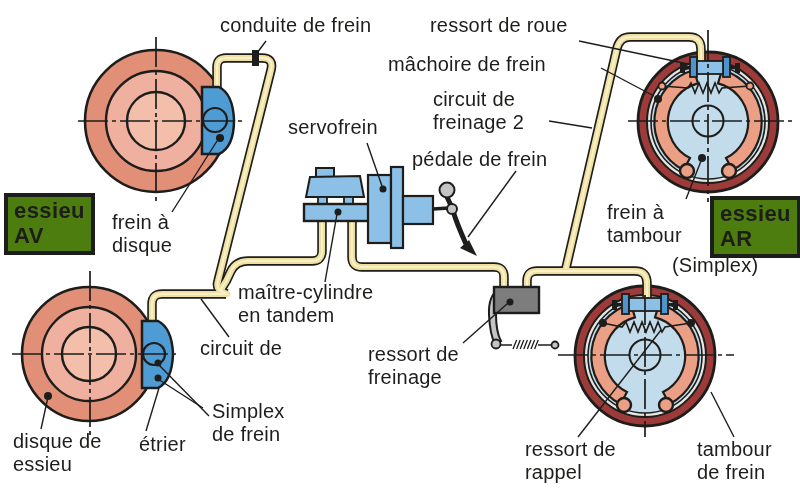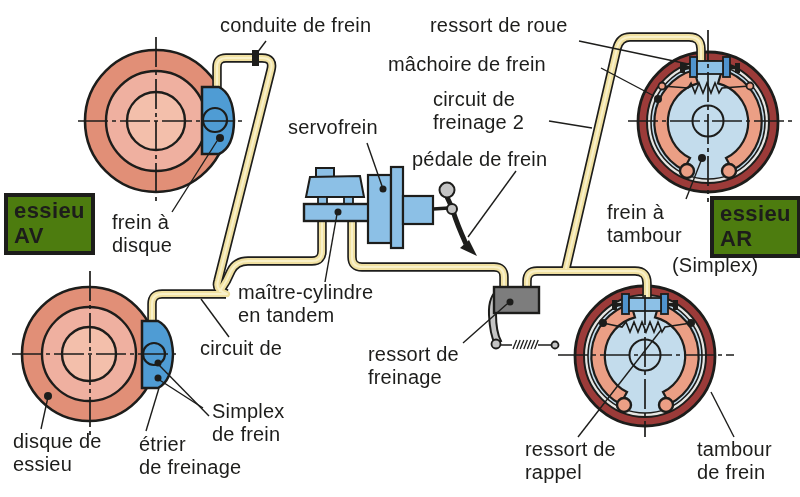--- a/index.html
+++ b/index.html
@@ -216,21 +216,21 @@
   <div class="lbl" style="left:220px;top:14px">conduite de frein</div>
   <div class="lbl" style="left:430px;top:14px">ressort de roue</div>
   <div class="lbl" style="left:388px;top:53px">mâchoire de frein</div>
   <div class="lbl b" style="left:433px;top:88px"><span>circuit de</span><br><span>freinage 2</span></div>
   <div class="lbl" style="left:288px;top:116px">servofrein</div>
   <div class="lbl" style="left:412px;top:148px">pédale de frein</div>
   <div class="lbl" style="left:112px;top:211px"><span>frein à</span><br><span>disque</span></div>
   <div class="lbl" style="left:238px;top:281px"><span>maître-cylindre</span><br><span>en tandem</span></div>
   <div class="lbl b" style="left:200px;top:337px"><span>circuit de</span><br></div>
   <div class="lbl" style="left:212px;top:400px"><span>Simplex</span><br><span>de frein</span></div>
-  <div class="lbl" style="left:139px;top:433px"><span>étrier</span><br><span>de freinage</span></div>
+  <div class="lbl" style="left:139px;top:433px"><span>étrier</span><br></div>
   <div class="lbl" style="left:13px;top:430px"><span>disque de</span><br><span>essieu</span></div>
   <div class="lbl" style="left:368px;top:343px"><span>ressort de</span><br><span>freinage</span></div>
   <div class="lbl" style="left:607px;top:201px"><span>frein à</span><br><span>tambour</span></div>
   <div class="lbl" style="left:672px;top:254px">(Simplex)</div>
   <div class="lbl" style="left:525px;top:438px"><span>ressort de</span><br><span>rappel</span></div>
   <div class="lbl" style="left:697px;top:438px"><span>tambour</span><br><span>de frein</span></div>
 
   <div class="axlebox" style="left:4px;top:193px"><span>essieu</span><br><span>AV</span></div>
   <div class="axlebox" style="left:710px;top:196px"><span>essieu</span><br><span>AR</span></div>
 </div>

